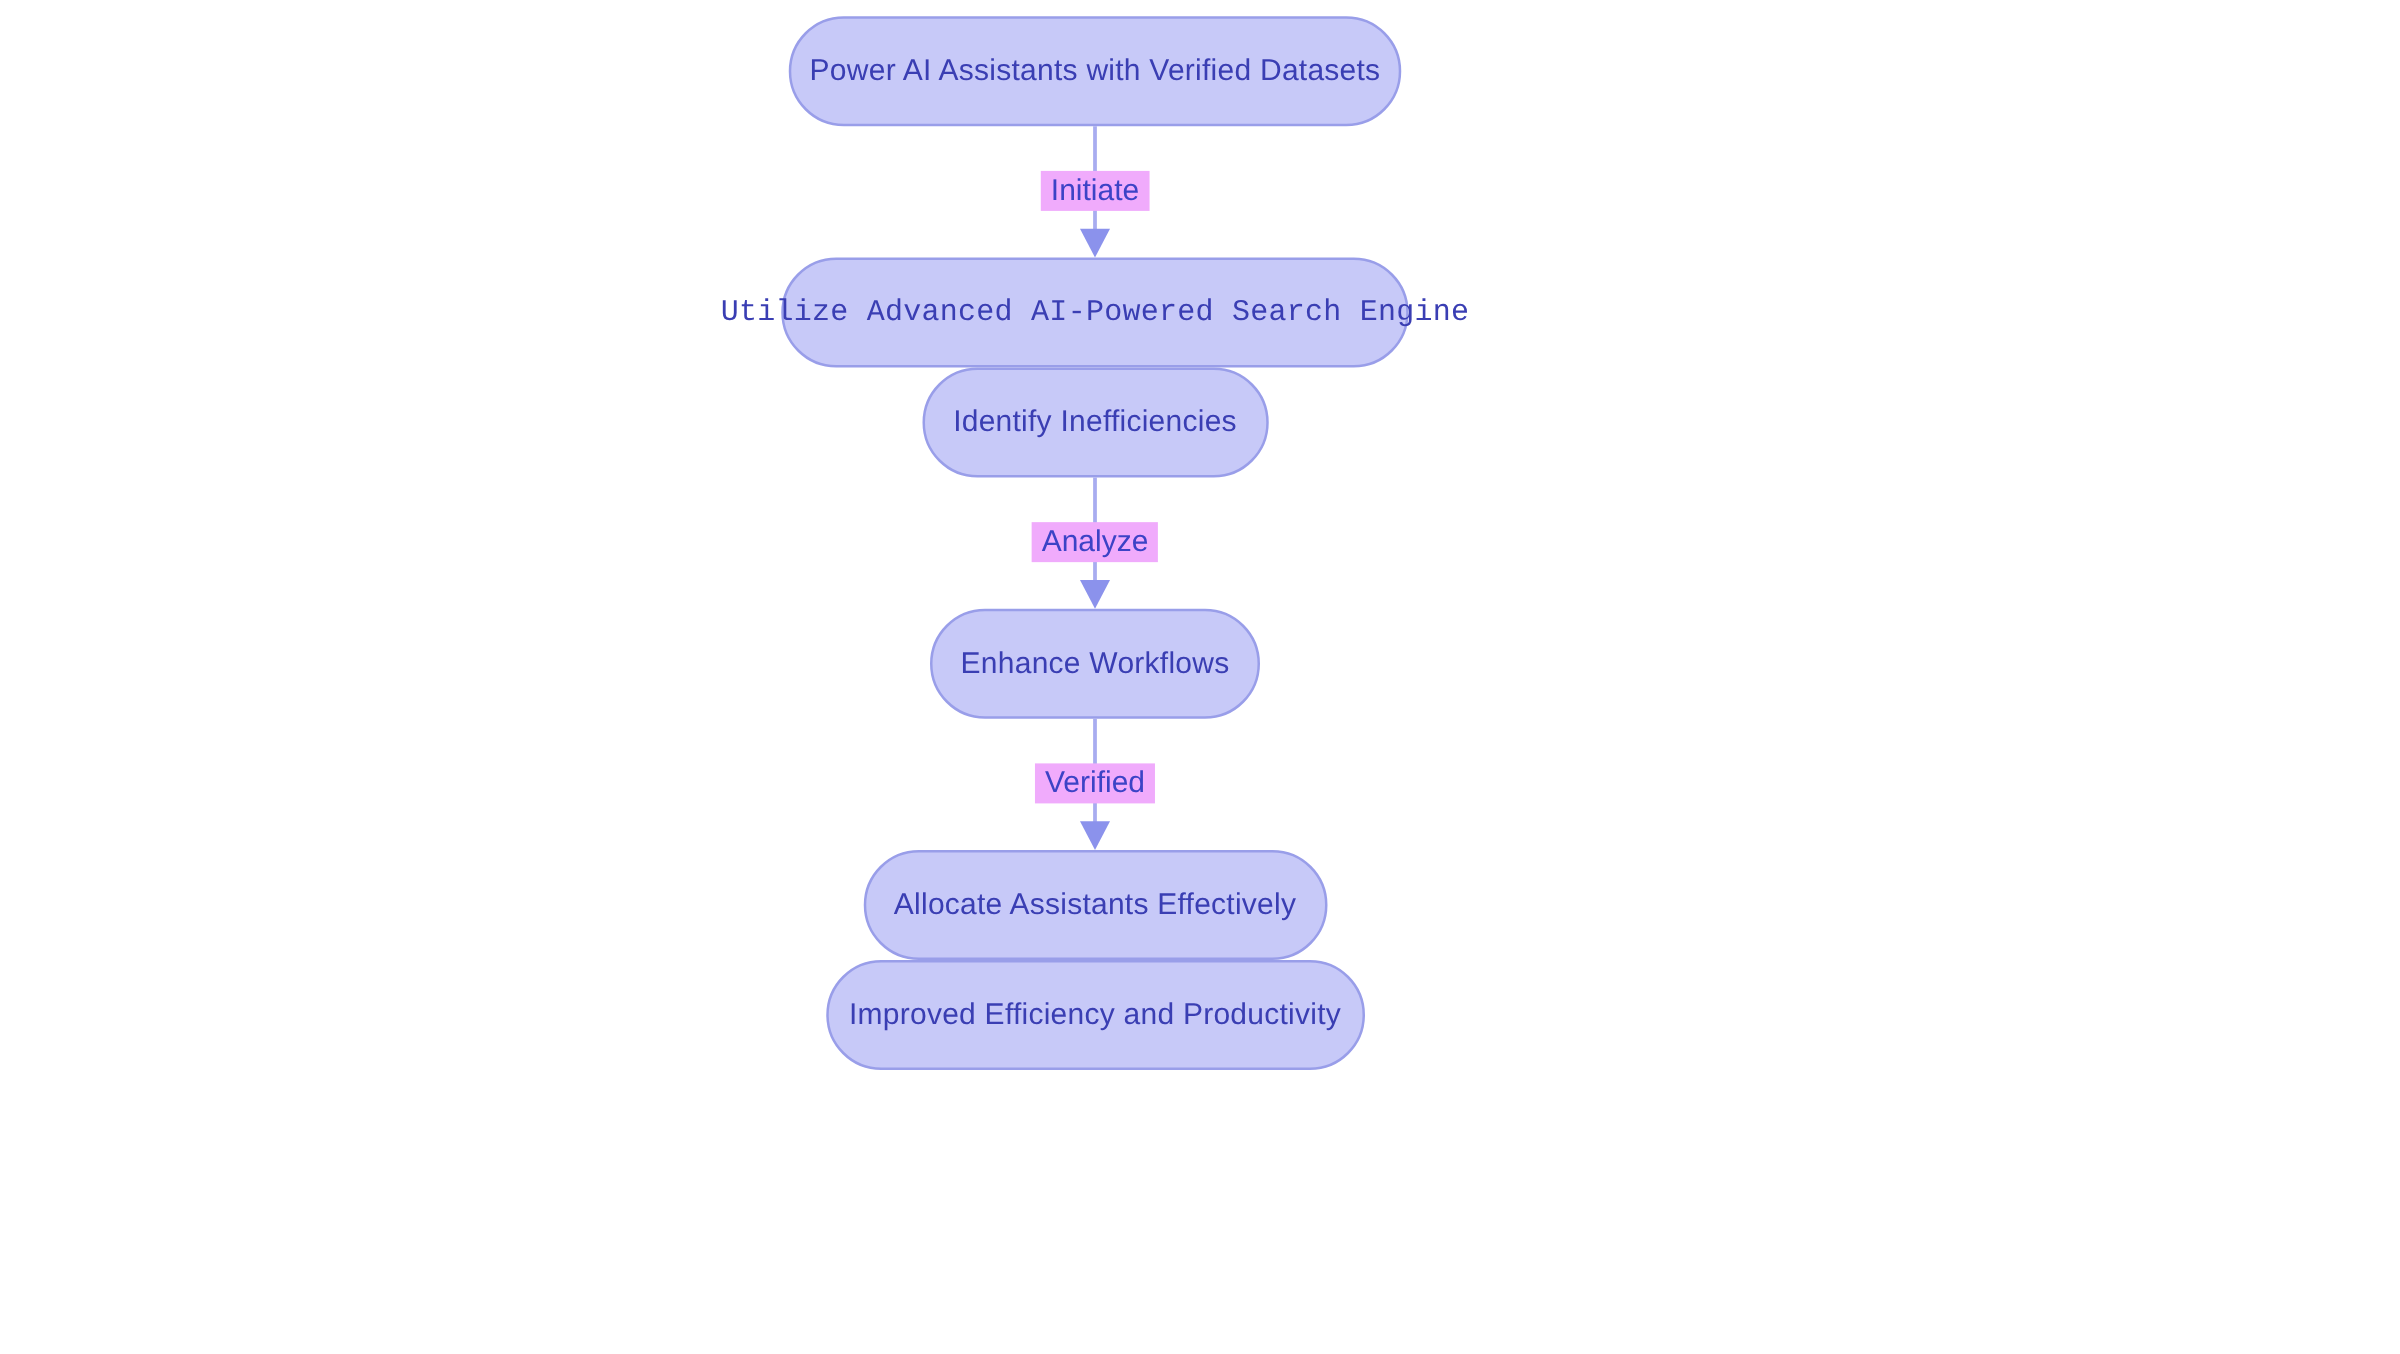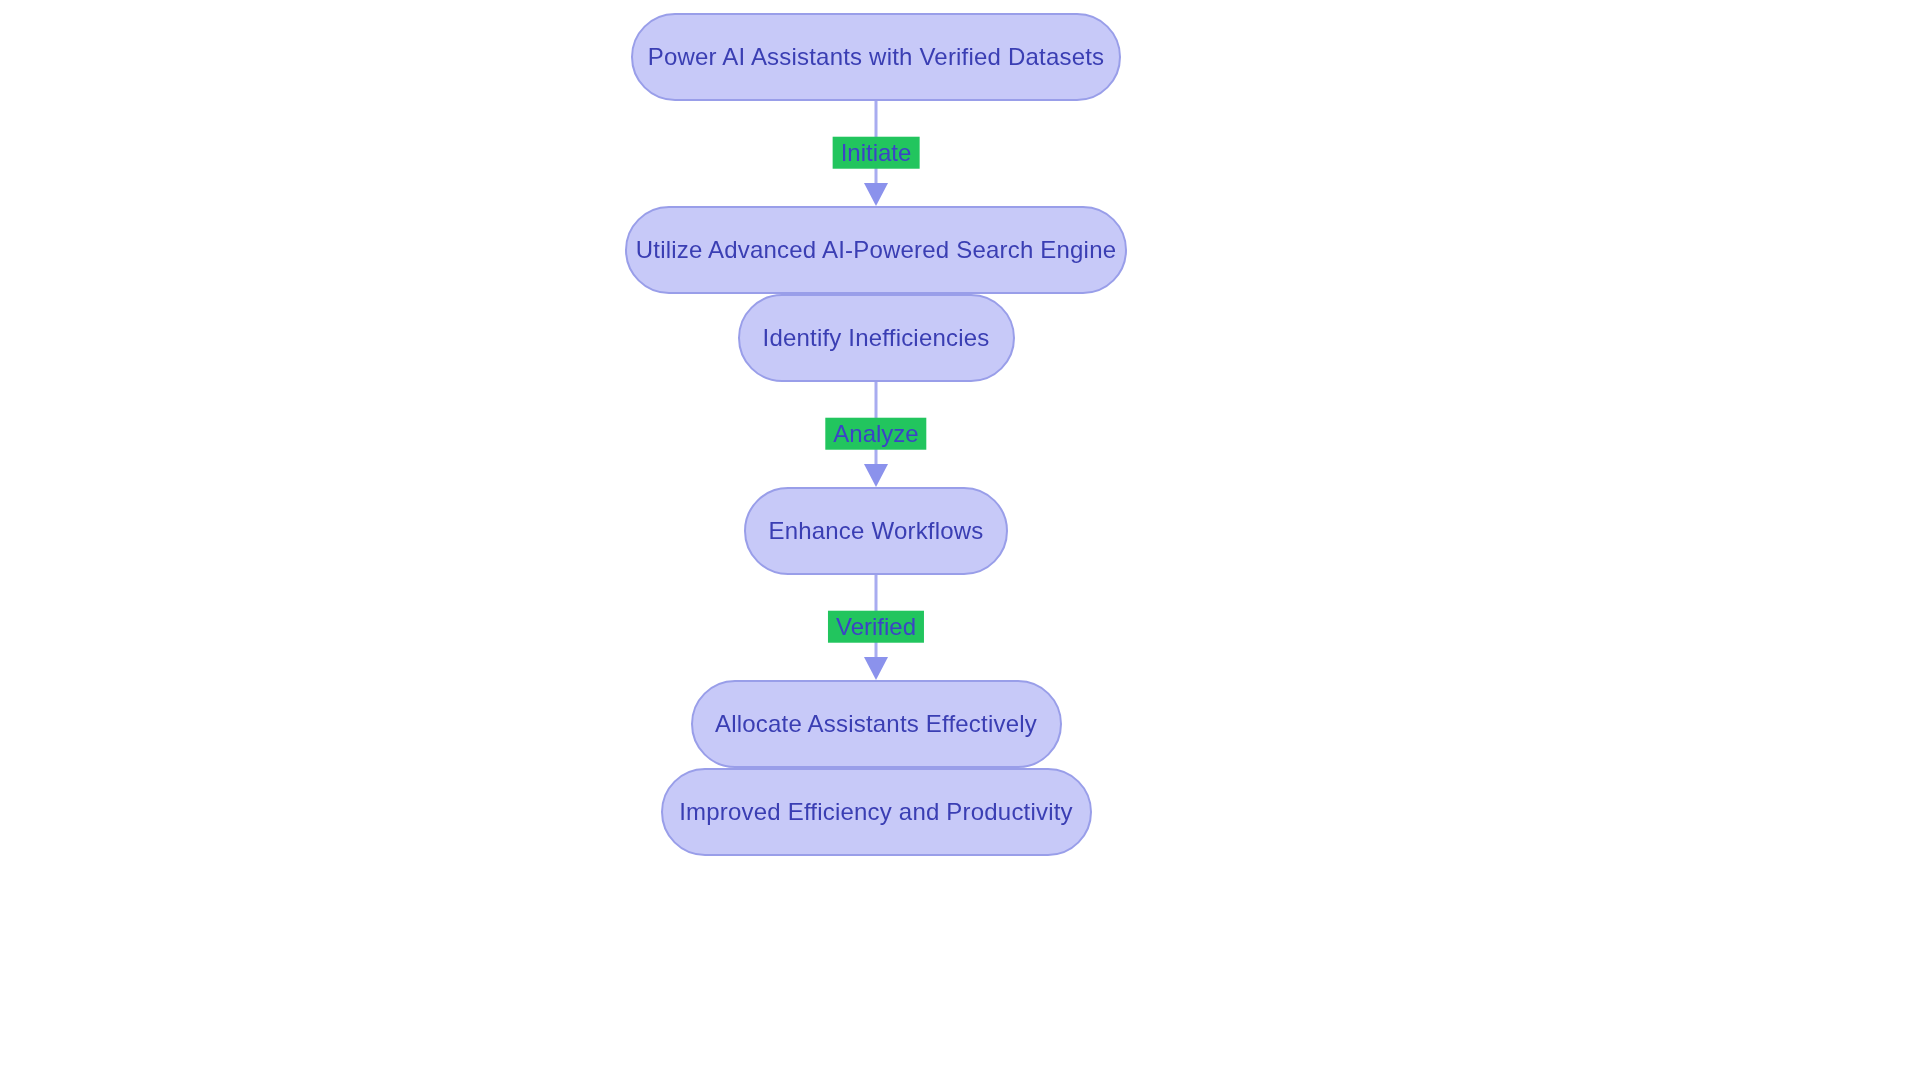--- a/index.html
+++ b/index.html
@@ -34,21 +34,21 @@
     flex: none;
   }
   .node span {
     color: #3a3eb3;
     font-size: 24px;
     font-weight: 400;
     white-space: nowrap;
     letter-spacing: 0.2px;
   }
   .w0 { width: 490px; }
-  .w1 { width: 502px; }
+  .w1 { width: 502px; font-family: Liberation Mono, monospace; }
   .w2 { width: 277px; }
   .w3 { width: 264px; }
   .w4 { width: 371px; }
   .w5 { width: 431px; justify-content: center; }
   .connector {
     position: relative;
     width: 260px;
     height: 105px;
     flex: none;
   }
@@ -70,21 +70,21 @@
     height: 0;
     border-left: 12px solid transparent;
     border-right: 12px solid transparent;
     border-top: 23px solid #8b92ec;
   }
   .edge-label {
     position: absolute;
     top: 50%;
     left: 50%;
     transform: translate(-50%, -54%);
-    background: #22c55e;
+    background: #f0abfc;
     padding: 2px 8px;
     color: #3c43c6;
     font-size: 24px;
     white-space: nowrap;
     z-index: 2;
   }
 </style>
 </head>
 <body>
 

